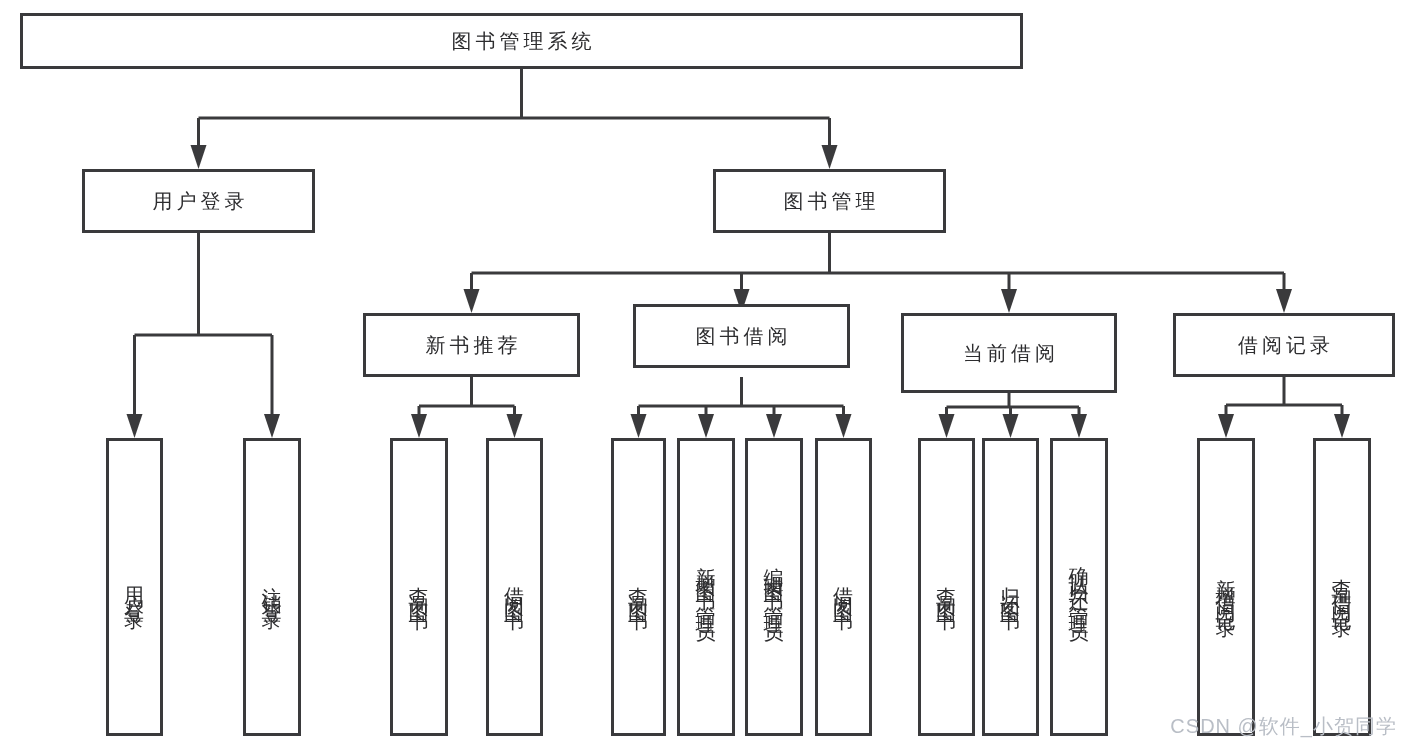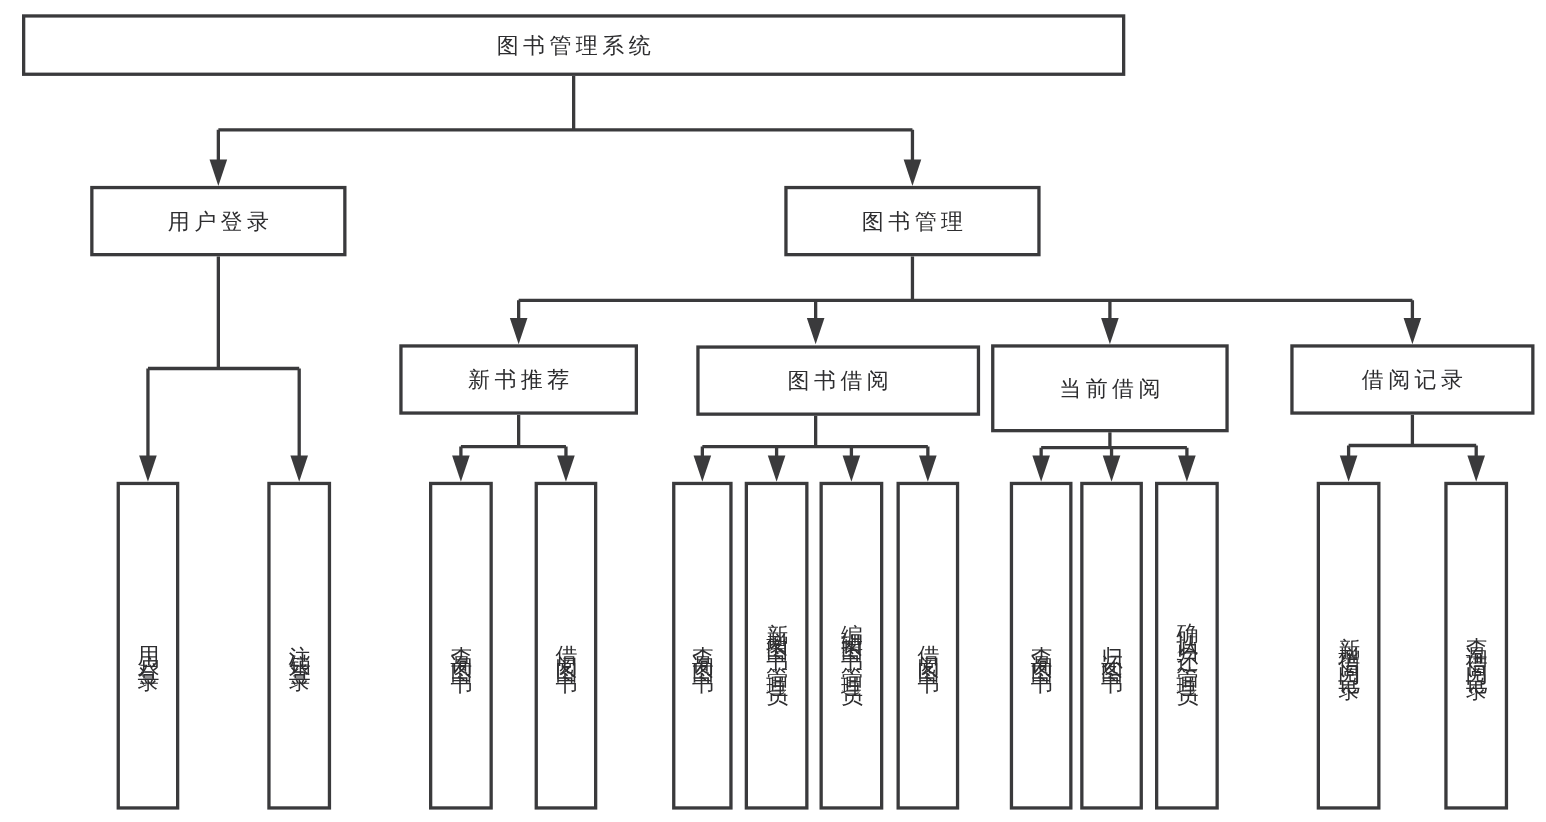--- a/index.html
+++ b/index.html
@@ -99,21 +99,21 @@
       <polygon points="1334,414 1350,414 1342,438"></polygon>
     </g>
   </svg>
 
   <div class="box" style="left:20px;top:13px;width:1003px;height:56px">图书管理系统</div>
 
   <div class="box" style="left:82px;top:169px;width:233px;height:64px">用户登录</div>
   <div class="box" style="left:363px;top:313px;width:217px;height:64px">新书推荐</div>
 
   <div class="box" style="left:713px;top:169px;width:233px;height:64px">图书管理</div>
-  <div class="box" style="left:633px;top:314px;width:258px;height:64px">图书借阅</div>
+  <div class="box" style="left:633px;top:304px;width:217px;height:64px">图书借阅</div>
   <div class="box" style="left:901px;top:313px;width:216px;height:80px">当前借阅</div>
   <div class="box" style="left:1173px;top:313px;width:222px;height:64px">借阅记录</div>
 
   <div class="box leaf" style="left:106px;top:438px;width:57px;height:298px">用户登录</div>
   <div class="box leaf" style="left:243px;top:438px;width:58px;height:298px">注销登录</div>
 
   <div class="box leaf" style="left:390px;top:438px;width:58px;height:298px">查询图书</div>
   <div class="box leaf" style="left:486px;top:438px;width:57px;height:298px">借阅图书</div>
 
   <div class="box leaf" style="left:611px;top:438px;width:55px;height:298px">查询图书</div>
@@ -121,14 +121,15 @@
   <div class="box leaf" style="left:745px;top:438px;width:58px;height:298px">编辑图书（管理员）</div>
   <div class="box leaf" style="left:815px;top:438px;width:57px;height:298px">借阅图书</div>
 
   <div class="box leaf" style="left:918px;top:438px;width:57px;height:298px">查询图书</div>
   <div class="box leaf" style="left:982px;top:438px;width:57px;height:298px">归还图书</div>
   <div class="box leaf" style="left:1050px;top:438px;width:58px;height:298px">确认归还（管理员）</div>
 
   <div class="box leaf" style="left:1197px;top:438px;width:58px;height:298px">新增借阅记录</div>
   <div class="box leaf" style="left:1313px;top:438px;width:58px;height:298px">查询借阅记录</div>
 
+  <div id="watermark">CSDN @软件_小贺同学</div>
 
 </div>
 
 </body></html>

